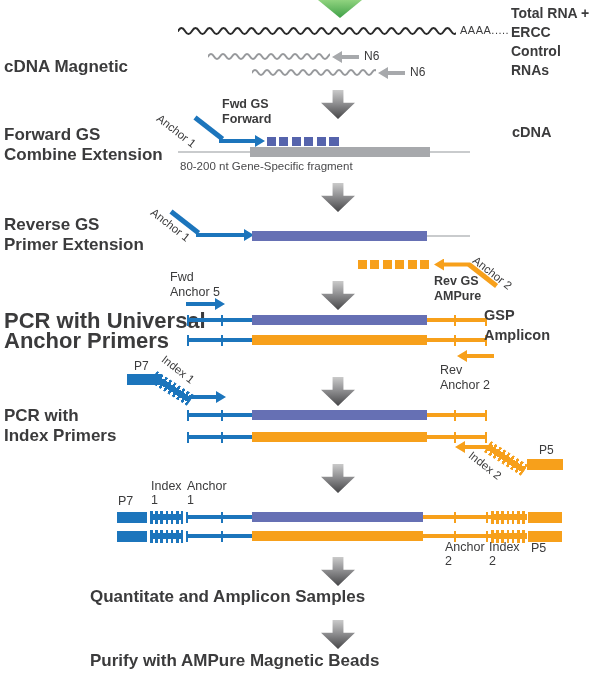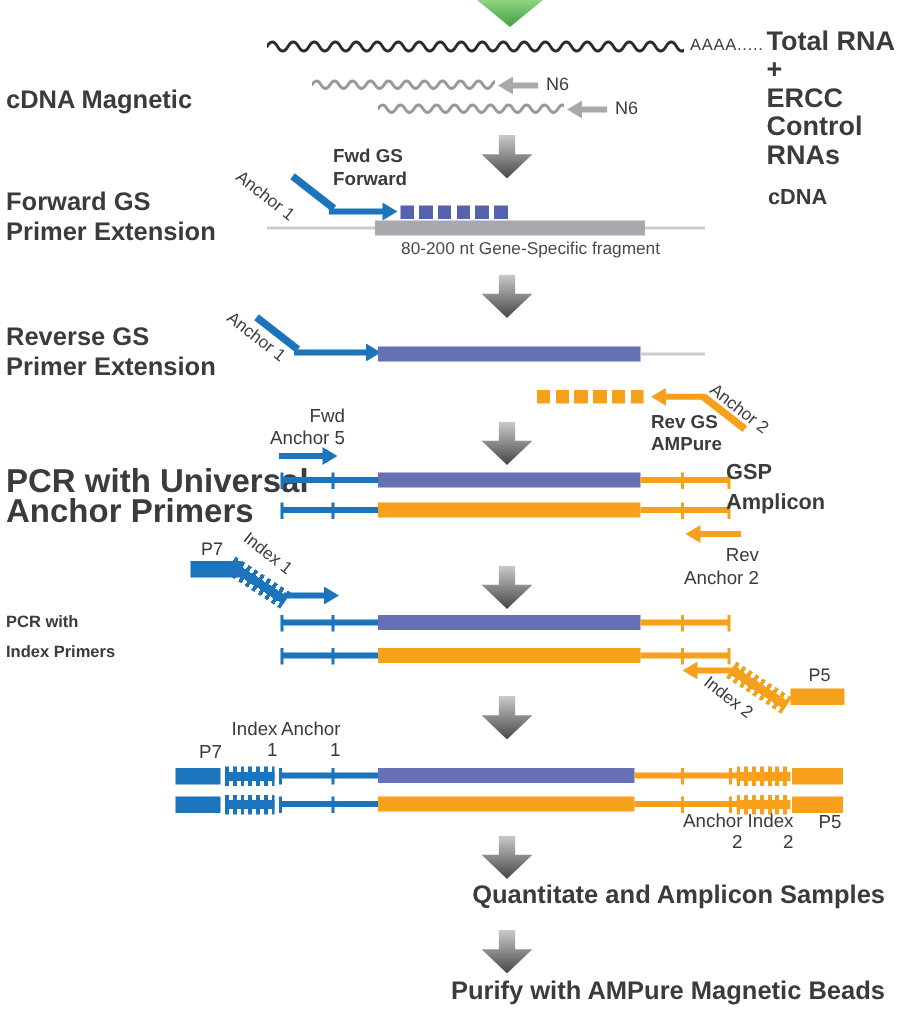--- a/index.html
+++ b/index.html
@@ -1,20 +1,20 @@
 <!DOCTYPE html>
 <html><head>
 <meta charset="utf-8">
 <style>
   html,body{margin:0;padding:0;background:#fff}
   .canvas{position:relative;width:600px;height:675px;background:#ffffff;overflow:hidden;
           font-family:"Liberation Sans",sans-serif}
   .t{position:absolute;color:#3B3B3C;white-space:pre-line;line-height:1.2}
   .b{font-weight:700}
-  .ctr{text-align:right}
+  .ctr{text-align:left}
   .rot{transform-origin:0 0;transform:rotate(38deg)}
   .rect{position:absolute}
   .wave{position:absolute;line-height:0}
   .arw{position:absolute;height:12px}
   .arw-r{clip-path:polygon(0 34%,calc(100% - 10px) 34%,calc(100% - 10px) 0,100% 50%,calc(100% - 10px) 100%,calc(100% - 10px) 66%,0 66%)}
   .arw-l{clip-path:polygon(100% 34%,10px 34%,10px 0,0 50%,10px 100%,10px 66%,100% 66%)}
   .garw{position:absolute;width:34px;height:29px;
         background:linear-gradient(180deg,#CACACA 0%,#909092 45%,#464648 100%);
         clip-path:polygon(34% 0,66% 0,66% 44%,100% 44%,50% 100%,0 44%,34% 44%)}
   .green-arw{position:absolute;background:linear-gradient(180deg,#90D37F,#3FA047);
@@ -34,41 +34,41 @@
 </head>
 <body>
 
 <div class="canvas">
 
   <div class="green-arw" style="left:318px;top:0;width:44px;height:18px"></div>
   <div class="wave" style="left:178px;top:26px"><svg width="278" height="10" viewBox="0 0 278 10">
         <path d="M0 5 Q 3.5 -1 7 5 Q 10.5 11 14 5 Q 17.5 -1 21 5 Q 24.5 11 28 5 Q 31.5 -1 35 5 Q 38.5 11 42 5 Q 45.5 -1 49 5 Q 52.5 11 56 5 Q 59.5 -1 63 5 Q 66.5 11 70 5 Q 73.5 -1 77 5 Q 80.5 11 84 5 Q 87.5 -1 91 5 Q 94.5 11 98 5 Q 101.5 -1 105 5 Q 108.5 11 112 5 Q 115.5 -1 119 5 Q 122.5 11 126 5 Q 129.5 -1 133 5 Q 136.5 11 140 5 Q 143.5 -1 147 5 Q 150.5 11 154 5 Q 157.5 -1 161 5 Q 164.5 11 168 5 Q 171.5 -1 175 5 Q 178.5 11 182 5 Q 185.5 -1 189 5 Q 192.5 11 196 5 Q 199.5 -1 203 5 Q 206.5 11 210 5 Q 213.5 -1 217 5 Q 220.5 11 224 5 Q 227.5 -1 231 5 Q 234.5 11 238 5 Q 241.5 -1 245 5 Q 248.5 11 252 5 Q 255.5 -1 259 5 Q 262.5 11 266 5 Q 269.5 -1 273 5 Q 276.5 11 280 5" fill="none" stroke="#2B2B2B" stroke-width="2" stroke-linecap="round"></path>
       </svg></div>
   <div class="t" style="left:460px;top:24px;font-size:11px;letter-spacing:.5px">AAAA.....</div>
-  <div class="t b" style="left:511px;top:18px;font-size:18px;line-height:19px">Total RNA +
+  <div class="t b" style="left:511px;top:4px;font-size:14px;line-height:19px">Total RNA +
 ERCC Control
 RNAs</div>
   <div class="t b" style="left:4px;top:57px;font-size:17px">cDNA Magnetic</div>
 
   <div class="wave" style="left:208px;top:52px"><svg width="122" height="9" viewBox="0 0 122 9">
         <path d="M0 4.5 Q 3 -0.5 6 4.5 Q 9 9.5 12 4.5 Q 15 -0.5 18 4.5 Q 21 9.5 24 4.5 Q 27 -0.5 30 4.5 Q 33 9.5 36 4.5 Q 39 -0.5 42 4.5 Q 45 9.5 48 4.5 Q 51 -0.5 54 4.5 Q 57 9.5 60 4.5 Q 63 -0.5 66 4.5 Q 69 9.5 72 4.5 Q 75 -0.5 78 4.5 Q 81 9.5 84 4.5 Q 87 -0.5 90 4.5 Q 93 9.5 96 4.5 Q 99 -0.5 102 4.5 Q 105 9.5 108 4.5 Q 111 -0.5 114 4.5 Q 117 9.5 120 4.5 Q 123 -0.5 126 4.5 Q 129 9.5 132 4.5" fill="none" stroke="#97999C" stroke-width="2" stroke-linecap="round"></path>
       </svg></div>
   <div class="arw arw-l bgg" style="left:332px;top:51px;width:27px"></div>
   <div class="t" style="left:364px;top:49px;font-size:12px">N6</div>
 
   <div class="wave" style="left:252px;top:68px"><svg width="124" height="9" viewBox="0 0 124 9">
         <path d="M0 4.5 Q 3 -0.5 6 4.5 Q 9 9.5 12 4.5 Q 15 -0.5 18 4.5 Q 21 9.5 24 4.5 Q 27 -0.5 30 4.5 Q 33 9.5 36 4.5 Q 39 -0.5 42 4.5 Q 45 9.5 48 4.5 Q 51 -0.5 54 4.5 Q 57 9.5 60 4.5 Q 63 -0.5 66 4.5 Q 69 9.5 72 4.5 Q 75 -0.5 78 4.5 Q 81 9.5 84 4.5 Q 87 -0.5 90 4.5 Q 93 9.5 96 4.5 Q 99 -0.5 102 4.5 Q 105 9.5 108 4.5 Q 111 -0.5 114 4.5 Q 117 9.5 120 4.5 Q 123 -0.5 126 4.5 Q 129 9.5 132 4.5" fill="none" stroke="#97999C" stroke-width="2" stroke-linecap="round"></path>
       </svg></div>
   <div class="arw arw-l bgg" style="left:378px;top:67px;width:27px"></div>
   <div class="t" style="left:410px;top:65px;font-size:12px">N6</div>
 
   <div class="garw" style="left:321px;top:90px"></div>
 
   <div class="t b" style="left:4px;top:125px;font-size:17px;line-height:19.5px">Forward GS
-Primer Extension</div>
+Combine Extension</div>
   <div class="t b" style="left:222px;top:97px;font-size:12.5px;line-height:15px">Fwd GS
 Forward</div>
   <div class="t rot" style="left:162px;top:112px;font-size:11.5px">Anchor 1</div>
   <div class="rect diag bgb" style="left:195px;top:115px;width:35px;height:5px"></div>
   <div class="arw arw-r bgb" style="left:219px;top:135px;width:46px"></div>
   <div class="dash dash-b" style="left:267px;top:137px;width:73px"></div>
 
   <div class="rect" style="left:178px;top:150.5px;width:292px;height:2.5px;background:#C9CBCD"></div>
   <div class="rect bgg" style="left:250px;top:146.5px;width:180px;height:10px"></div>
   <div class="t ctr" style="left:180px;top:160px;width:260px;font-size:11.5px;color:#4A4A4C">80-200 nt Gene-Specific fragment</div>
@@ -116,21 +116,21 @@
   <div class="rect bgo" style="left:484.5px;top:334.5px;width:2.5px;height:11px"></div>
 
   <div class="t b" style="left:484px;top:305px;font-size:14.5px;line-height:20px">GSP
 Amplicon</div>
   <div class="arw arw-l bgo" style="left:457px;top:350px;width:37px"></div>
   <div class="t ctr" style="left:440px;top:363px;width:66px;font-size:12.5px;line-height:14.5px">Rev
 Anchor 2</div>
 
   <div class="garw" style="left:321px;top:377px"></div>
 
-  <div class="t b" style="left:4px;top:406px;font-size:11px;line-height:19.5px">PCR with
+  <div class="t b" style="left:4px;top:406px;font-size:17px;line-height:19.5px">PCR with
 Index Primers</div>
   <div class="t" style="left:134px;top:359px;font-size:12px">P7</div>
   <div class="t rot" style="left:167px;top:353px;font-size:11.5px">Index 1</div>
   <div class="rect bgb" style="left:127px;top:374px;width:34px;height:11px"></div>
   <div class="hatch hatch-b diag33" style="left:157px;top:371px;width:44px"></div>
   <div class="arw arw-r bgb" style="left:189px;top:391px;width:37px"></div>
 
   <div class="rect bgb" style="left:186.5px;top:409.5px;width:2.5px;height:11px"></div>
   <div class="rect bgb" style="left:188px;top:412.75px;width:64px;height:4.5px"></div>
   <div class="rect bgb" style="left:220.5px;top:409.5px;width:2.5px;height:11px"></div>

